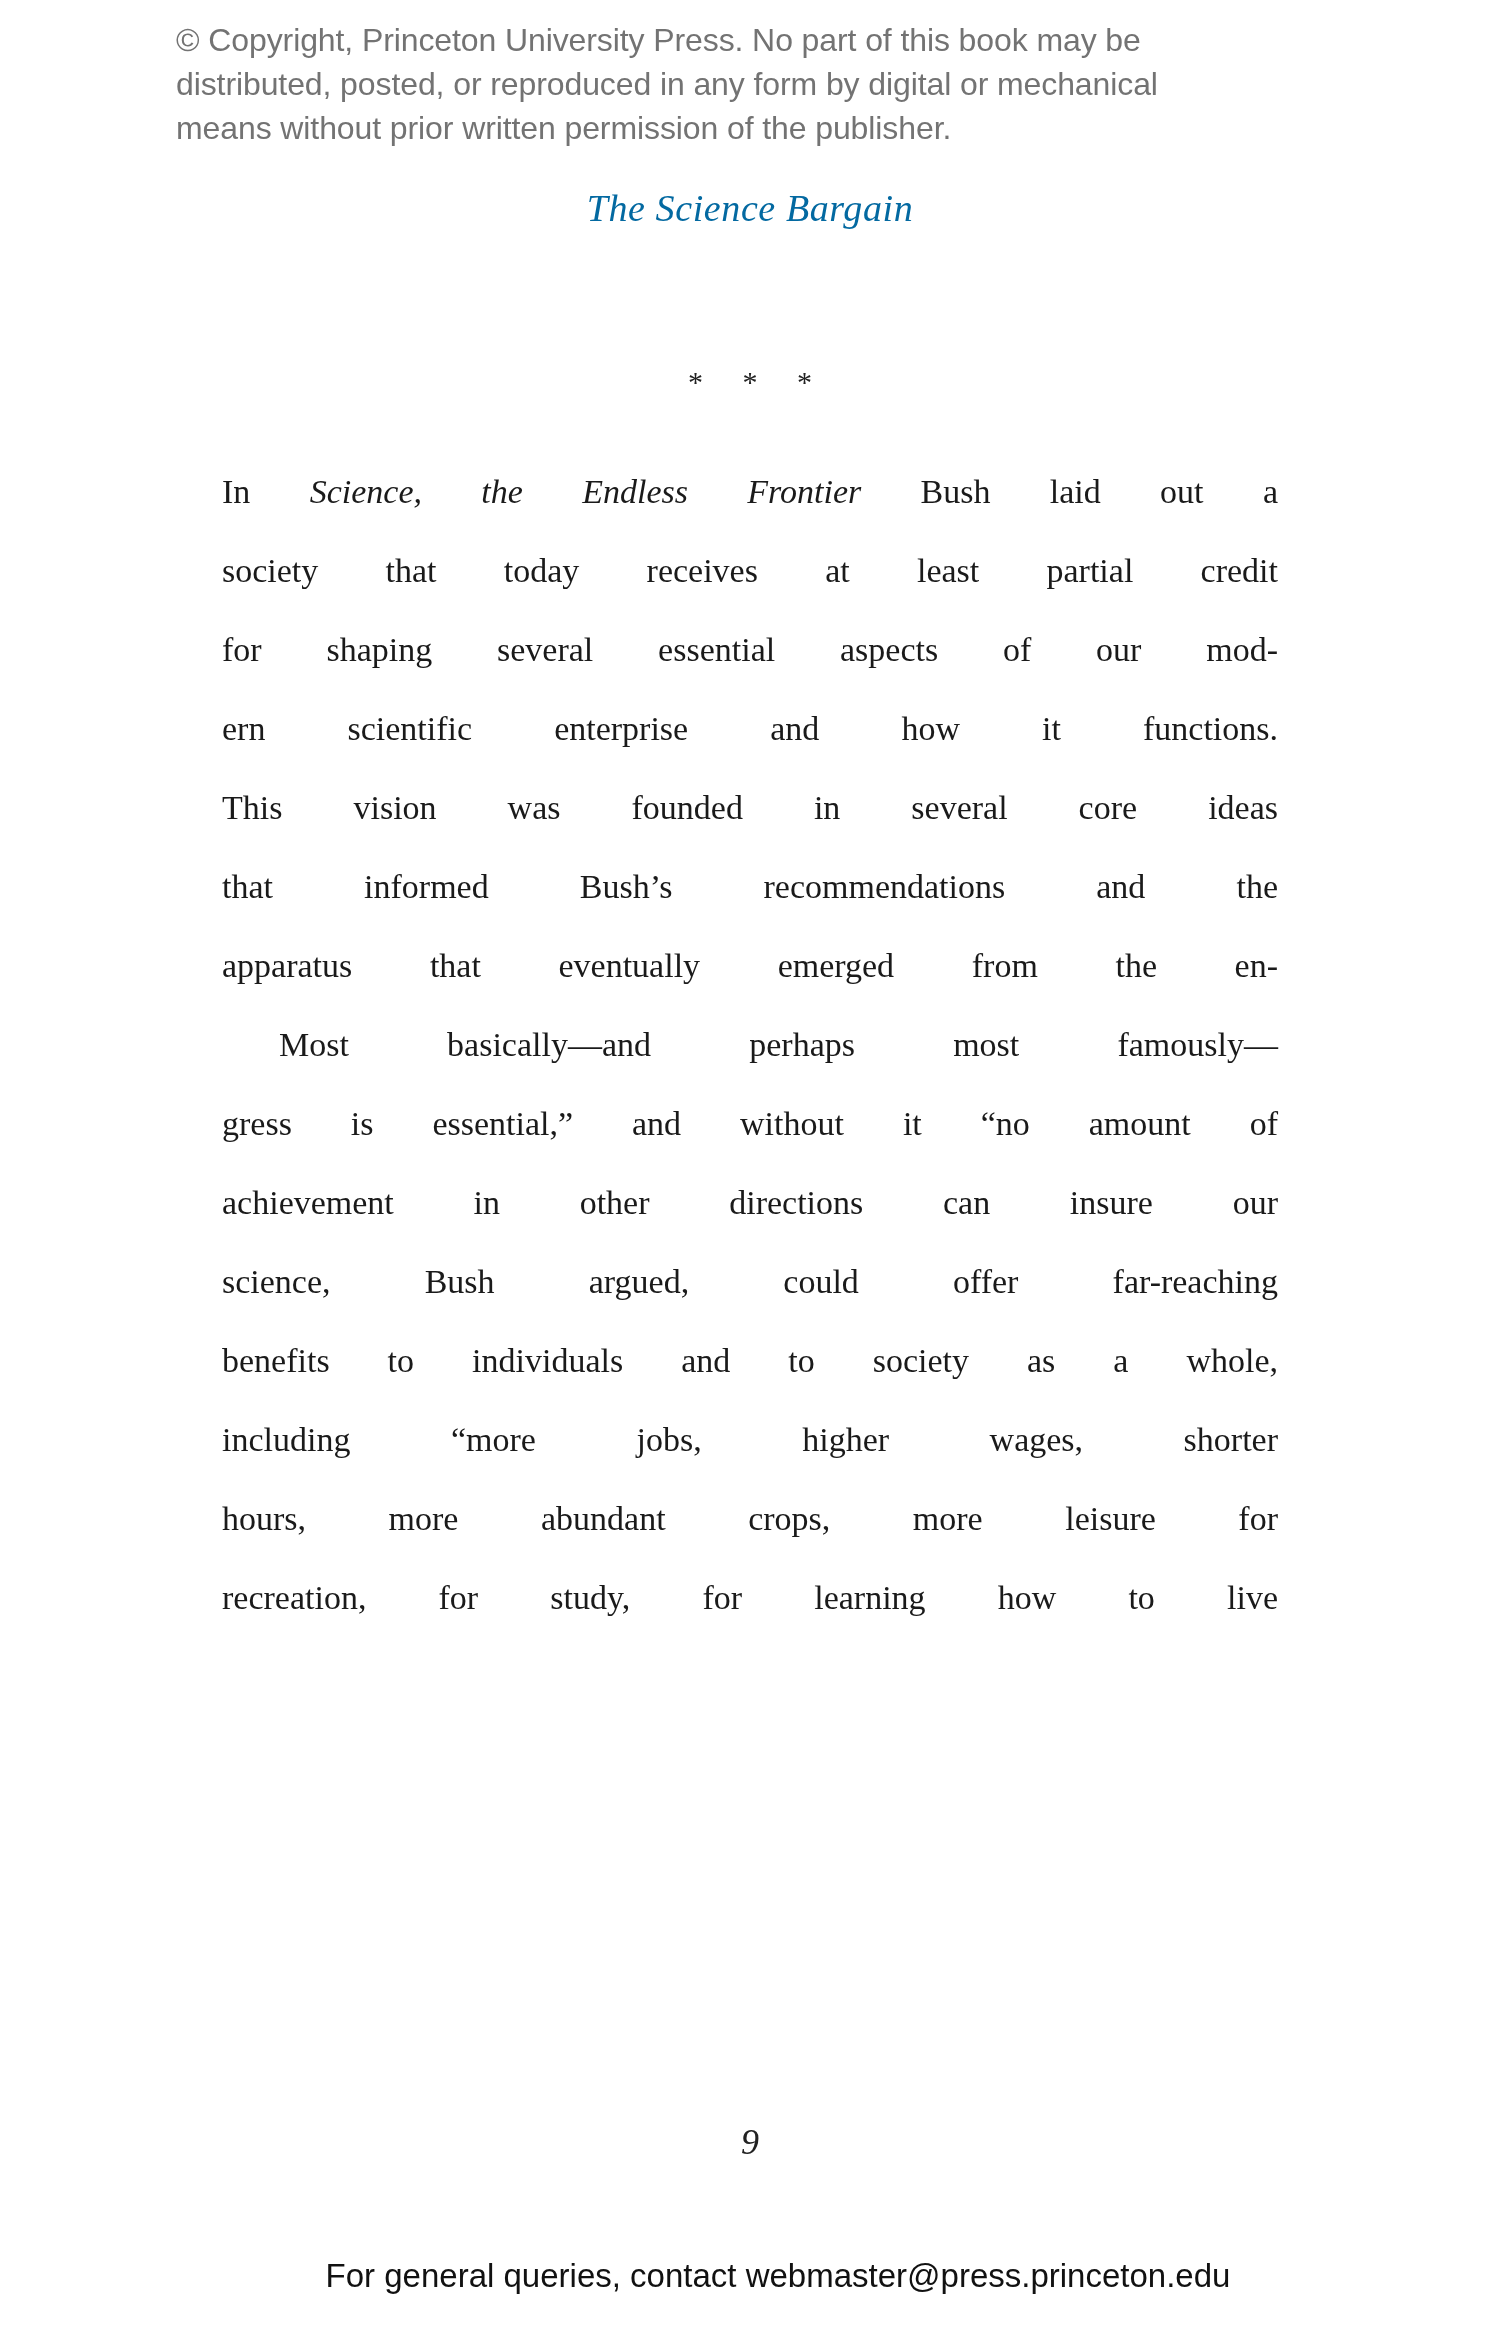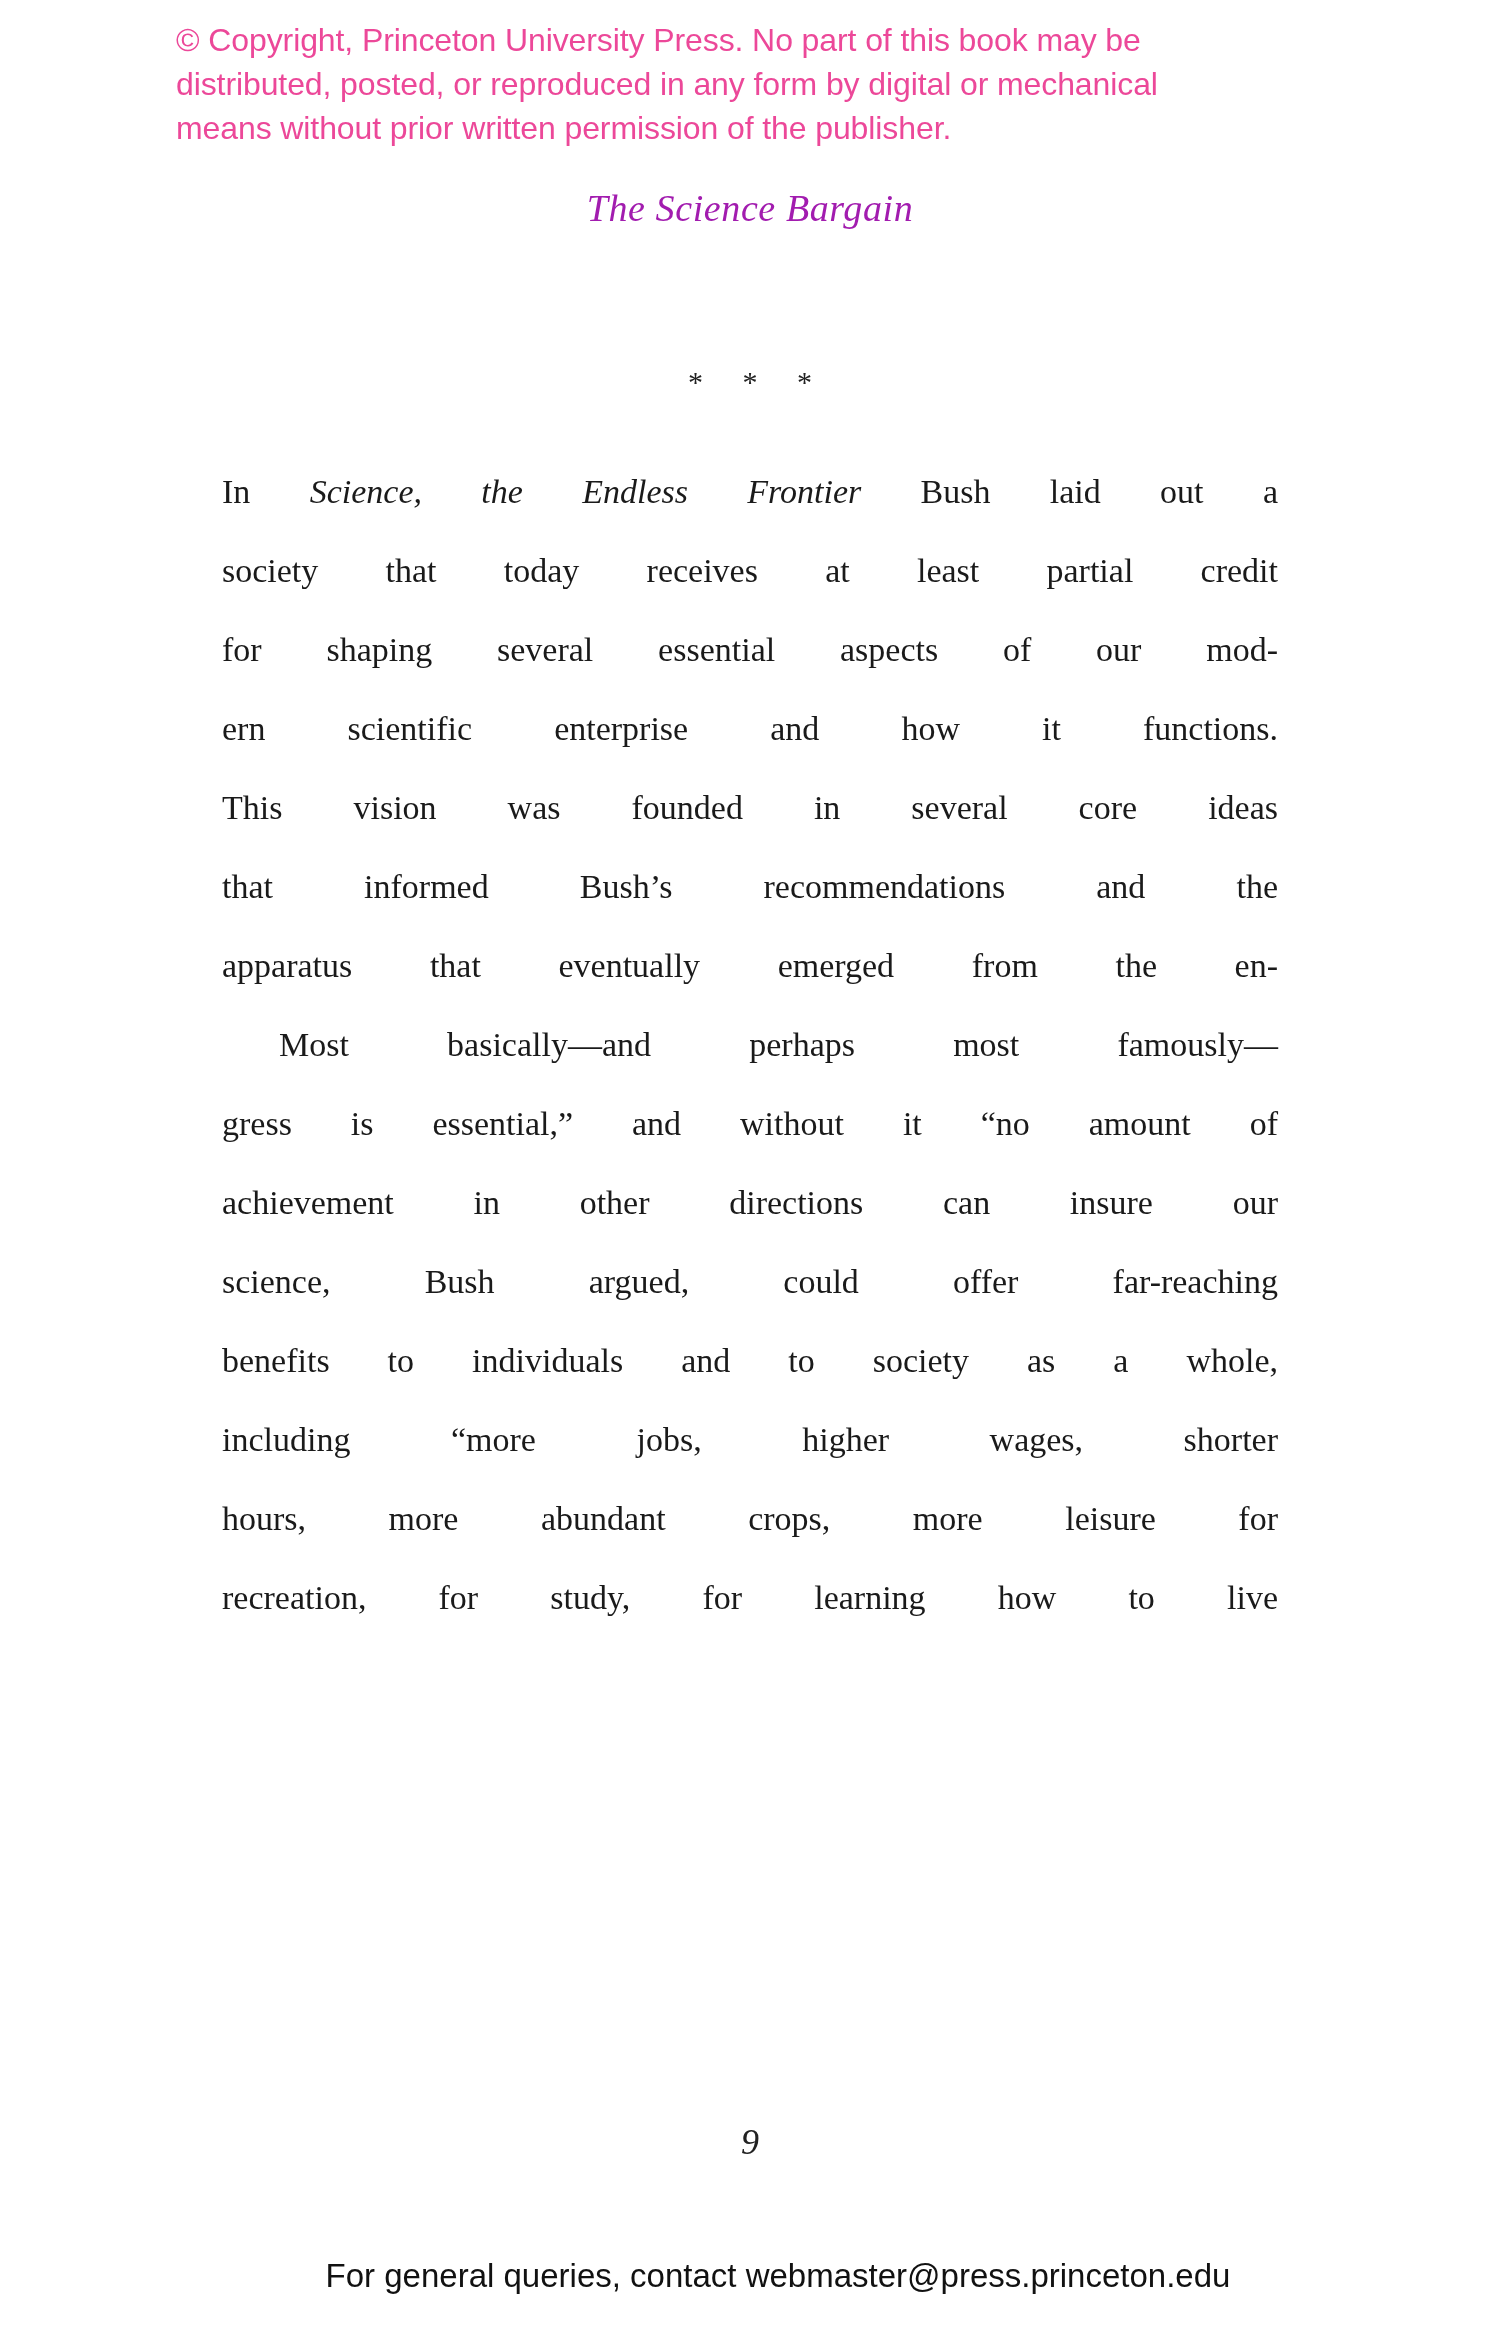--- a/index.html
+++ b/index.html
@@ -15,39 +15,39 @@
     color: #1a1a1a;
   }
   .copyright {
     position: absolute;
     left: 176px;
     top: 18px;
     width: 1180px;
     font-family: "Liberation Sans", sans-serif;
     font-size: 32px;
     line-height: 44px;
-    color: #ec4899;
+    color: #737373;
     letter-spacing: -0.1px;
   }
   .copyright .line {
     display: block;
     white-space: nowrap;
   }
   .running-head {
     position: absolute;
     left: 0;
     top: 186px;
     width: 1500px;
     text-align: center;
     font-family: "Liberation Serif", serif;
     font-style: italic;
     font-size: 38px;
     line-height: 44px;
     letter-spacing: 0.6px;
-    color: #a21caf;
+    color: #0369a1;
   }
   .ornament {
     position: absolute;
     left: 0;
     top: 362px;
     width: 1500px;
     text-align: center;
     font-family: "Liberation Serif", serif;
     font-size: 30px;
     line-height: 40px;

